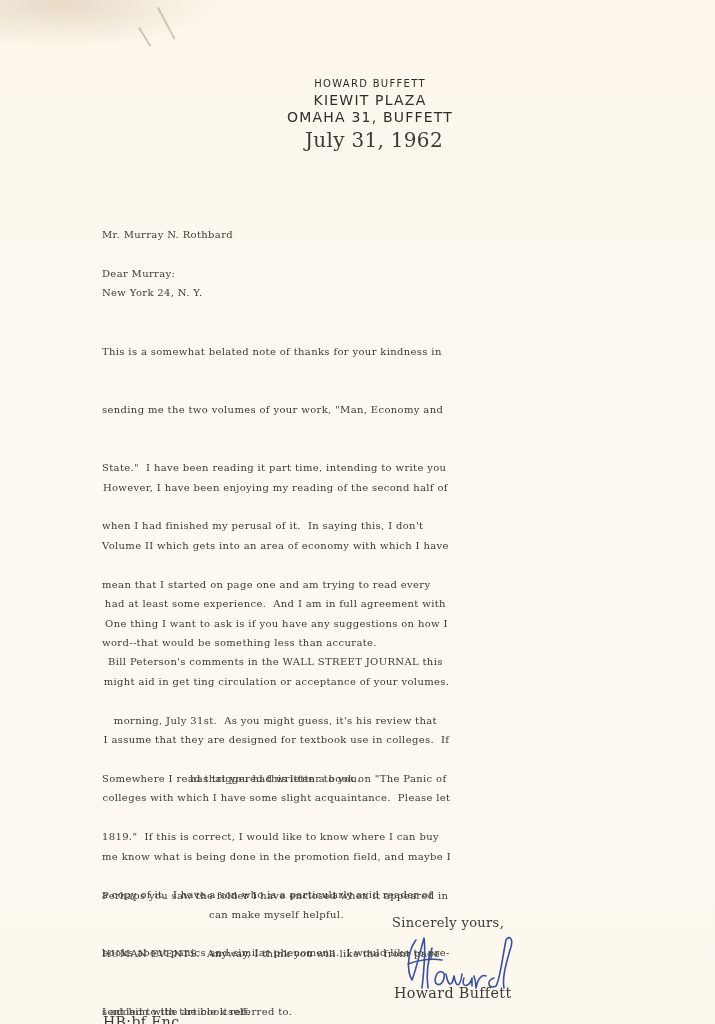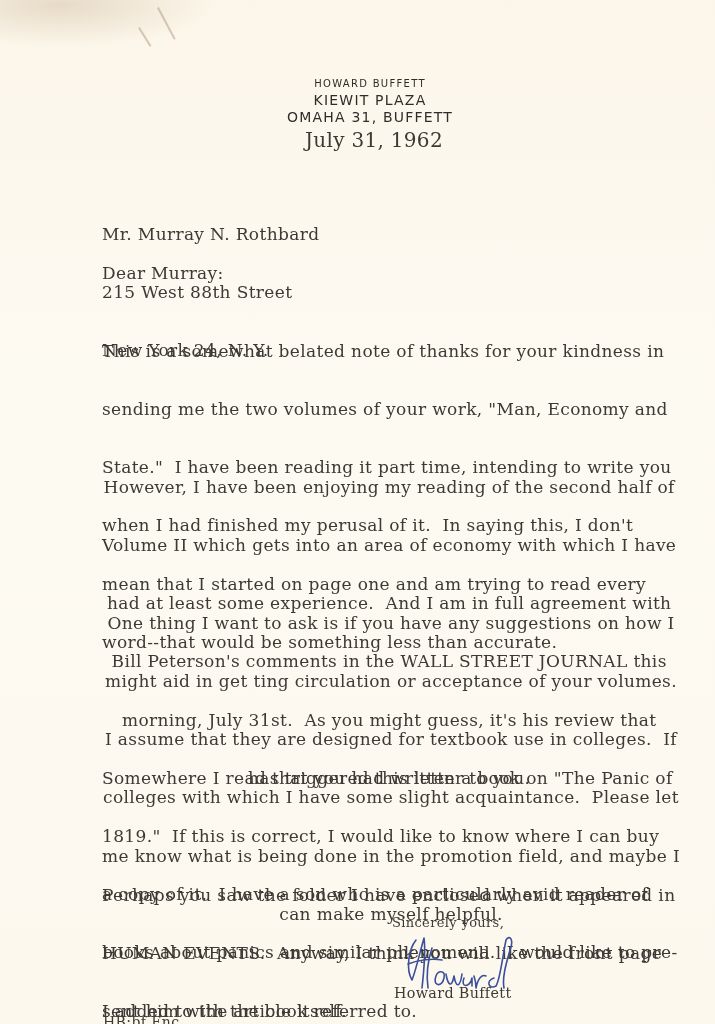--- a/index.html
+++ b/index.html
@@ -23,21 +23,21 @@
     position: absolute; left: 280px; top: 76px; width: 180px; text-align: center;
     font-family: "DejaVu Sans", "Liberation Sans", sans-serif;
     color: #2f2d2a;
   }
   .lh-name { font-size: 10px; letter-spacing: 1.3px; line-height: 16px; }
   .lh-line { font-size: 14px; letter-spacing: 1.2px; line-height: 17px; }
   .date {
     position: absolute; left: 305px; top: 128px; font-size: 20px; letter-spacing: 0.3px;
   }
   .text-block {
-    position: absolute; left: 102px; font-size: 17px; line-height: 19.4px; letter-spacing: 0.35px;
+    position: absolute; left: 102px; font-size: 10px; line-height: 19.4px; letter-spacing: 0.35px;
     white-space: pre;
   }
   .address { top: 186px; }
   .salutation { top: 264px; }
   .para { }
   .closing {
     position: absolute; left: 392px; top: 915px; font-size: 13px; letter-spacing: 0.35px;
   }
   .signature {
     position: absolute; left: 402px; top: 930px; width: 140px; height: 66px;
@@ -59,21 +59,20 @@
 <div class="letterhead">
   <div class="lh-name">HOWARD BUFFETT</div>
   <div class="lh-line">KIEWIT PLAZA</div>
   <div class="lh-line">OMAHA 31, BUFFETT</div>
 </div>
 
 <div class="date">July 31, 1962</div>
 
 <div class="text-block address">
   <div>Mr. Murray N. Rothbard</div>
-  <div>215 West 88th Street</div>
   <div>New York 24, N. Y.</div>
 </div>
 
 <div class="text-block salutation">Dear Murray:</div>
 
 <div class="text-block para" style="top:303px;">
   <div>This is a somewhat belated note of thanks for your kindness in</div>
   <div>sending me the two volumes of your work, "Man, Economy and</div>
   <div>State."  I have been reading it part time, intending to write you</div>
   <div>when I had finished my perusal of it.  In saying this, I don't</div>

